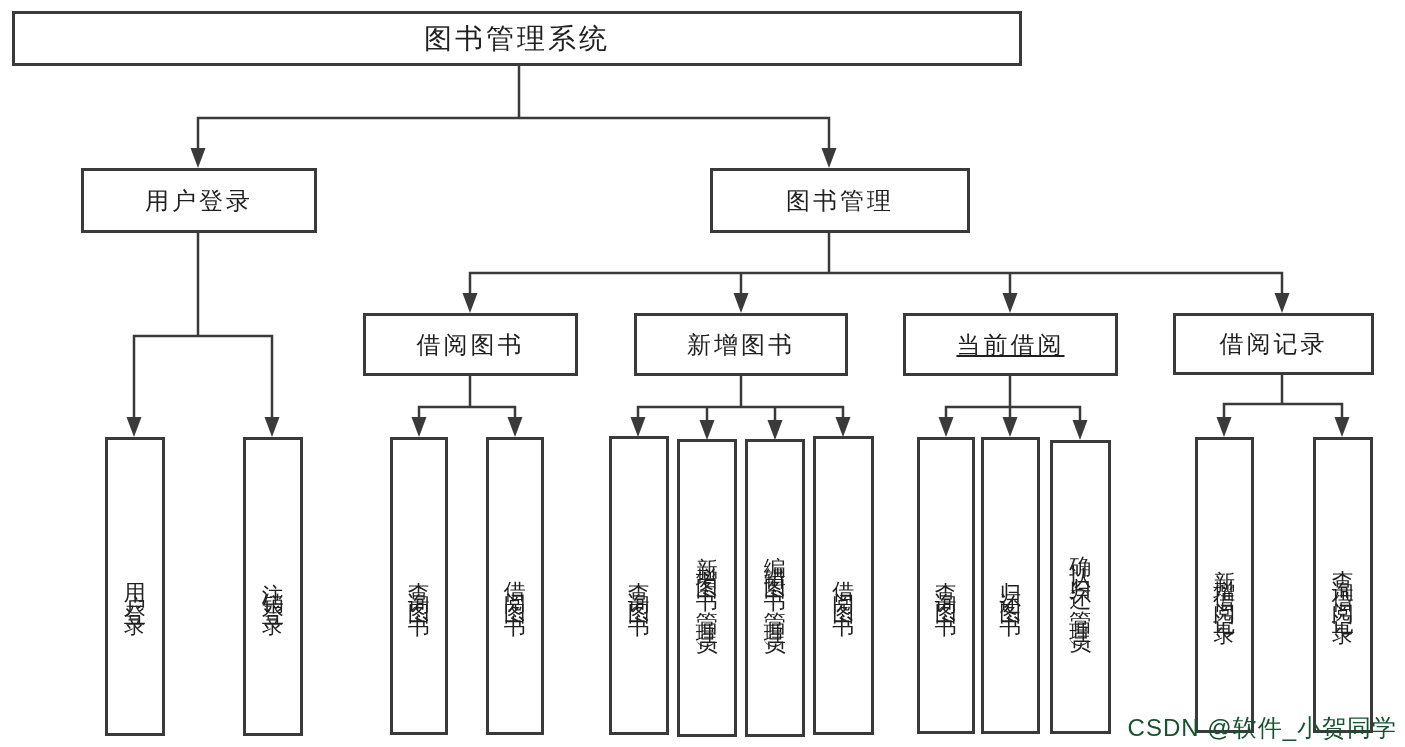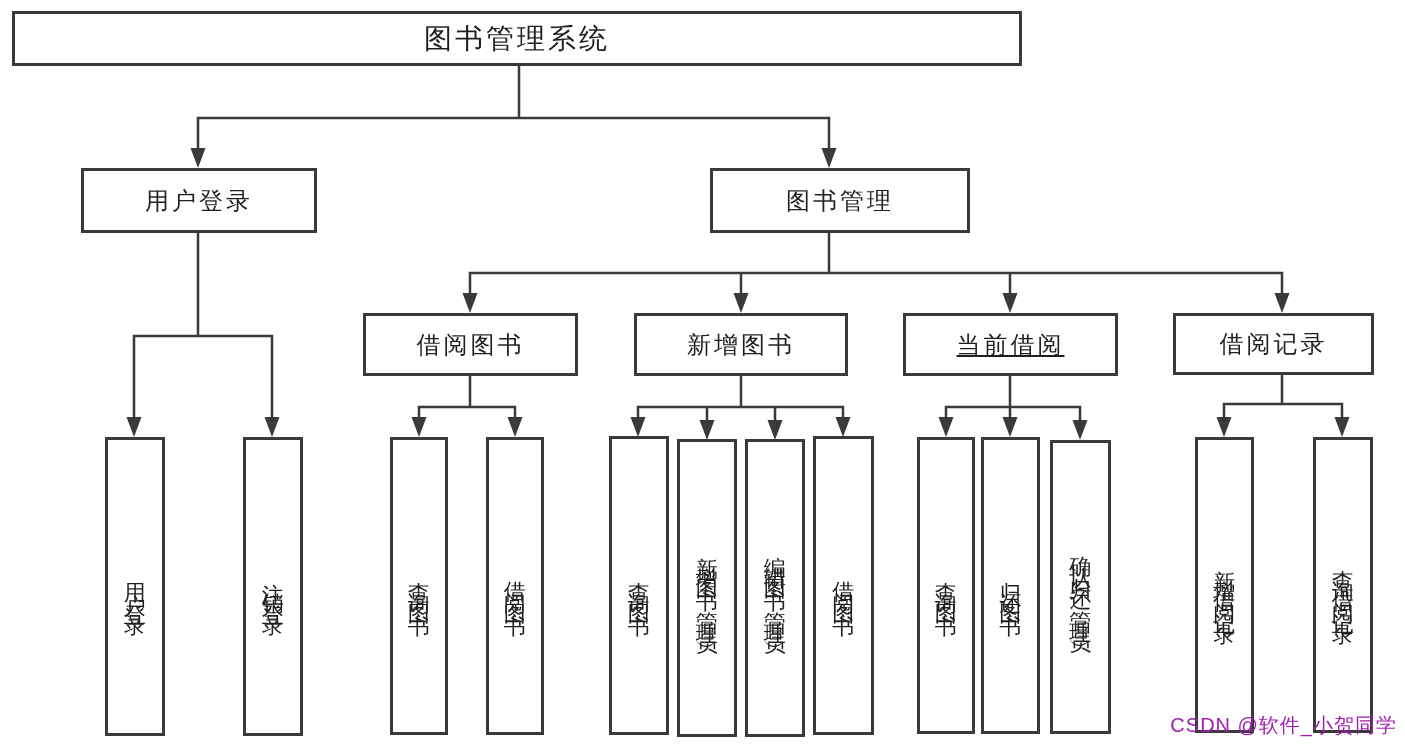--- a/index.html
+++ b/index.html
@@ -40,23 +40,23 @@
     writing-mode: vertical-rl;
     text-orientation: mixed;
     font-size: 22px;
     line-height: 1.15;
     letter-spacing: 11px;
   }
   .watermark {
     position: absolute;
     top: 712px;
     right: 8px;
-    font-size: 20px;
+    font-size: 24px;
     letter-spacing: 1px;
-    color: #a21caf;
+    color: #14532d;
     z-index: 3;
     white-space: nowrap;
   }
 </style>
 </head>
 <body>
 
 <div class="canvas">
 
   <svg class="wires" viewBox="0 0 1405 747" aria-hidden="true">

